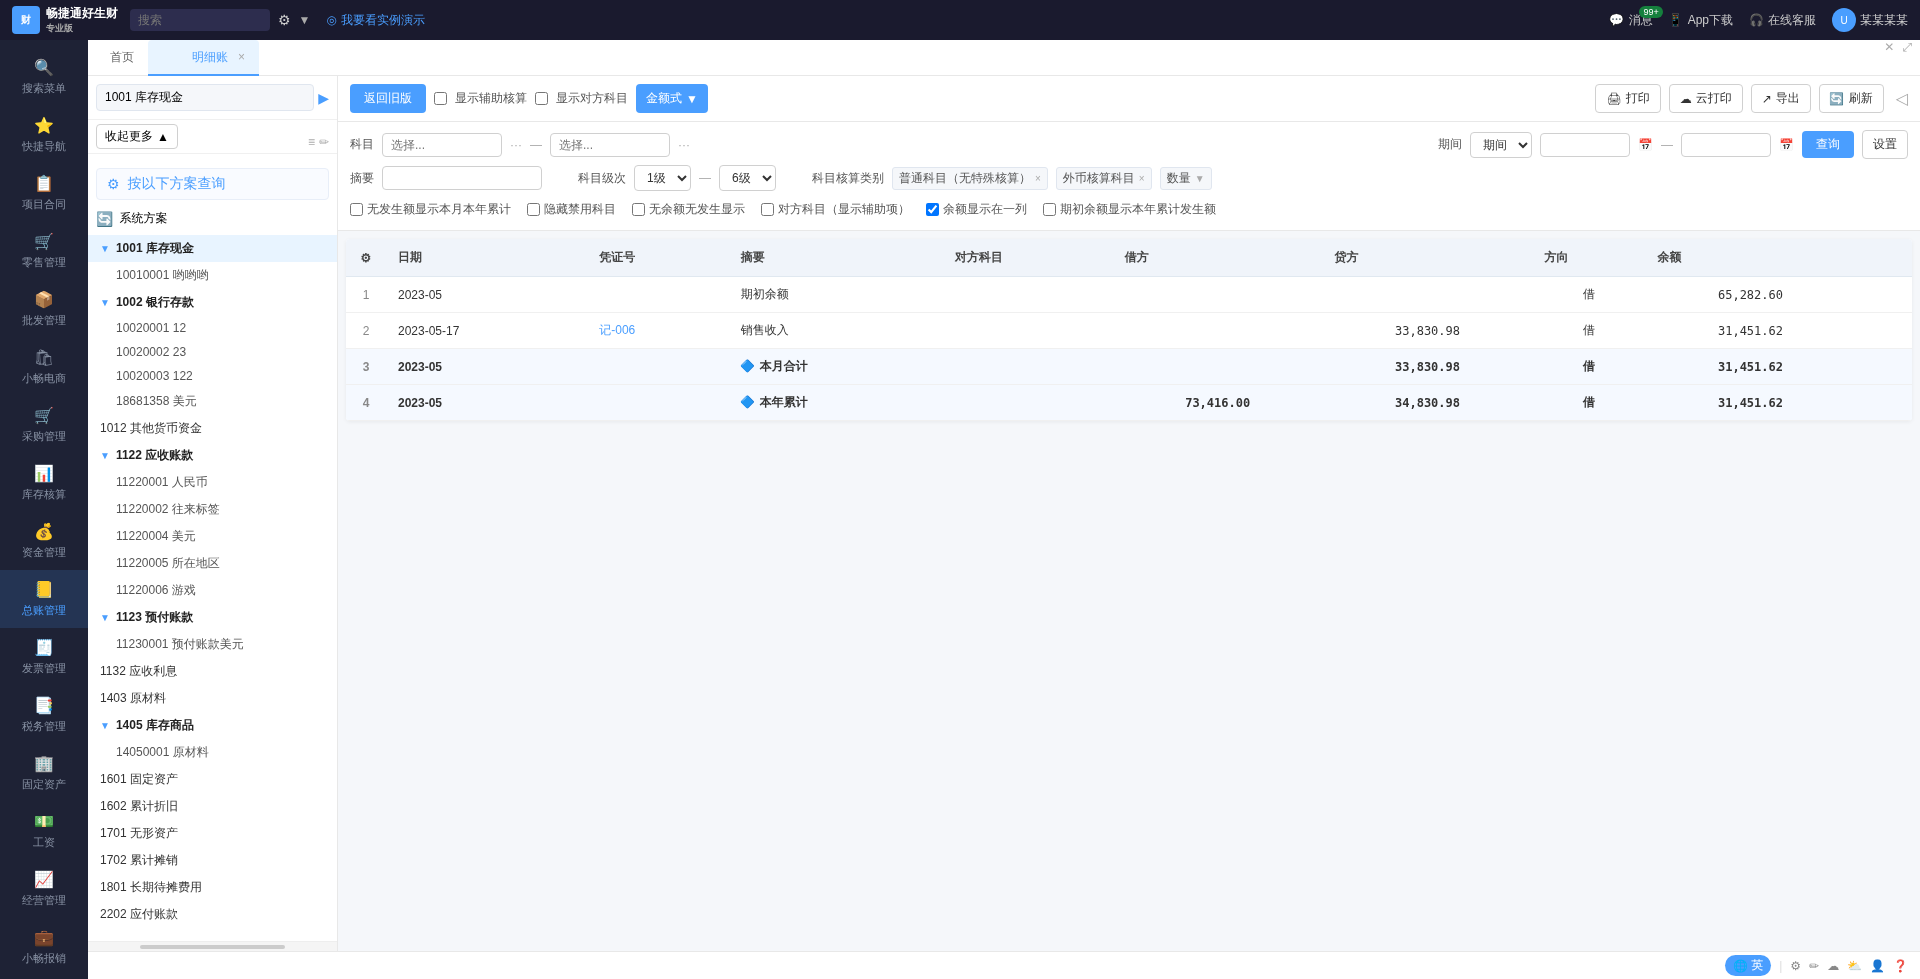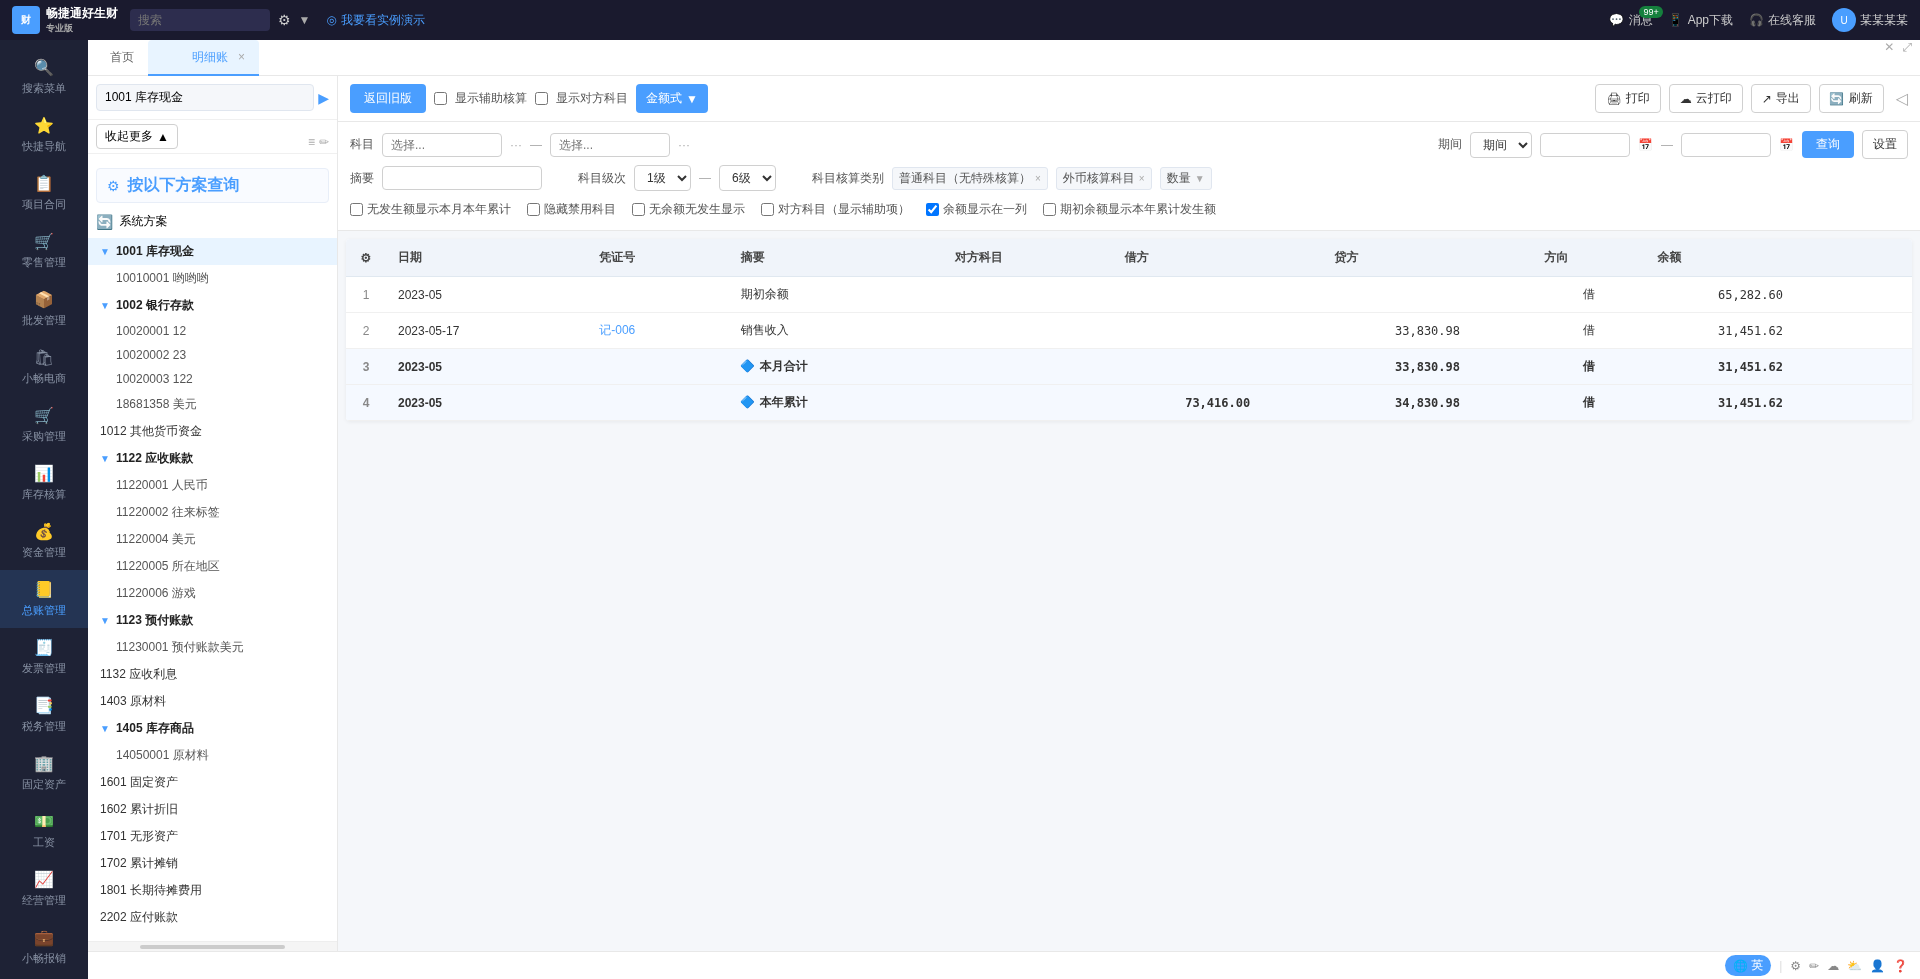--- a/index.html
+++ b/index.html
@@ -94,21 +94,21 @@
     .data-table td:first-child { text-align: center; color: #888; }
     .data-table tr.summary td { font-weight: bold; background: #f5f9ff; }
     .data-table tr.yearly td { font-weight: bold; background: #f5f9ff; }
     .td-right { text-align: center; font-family: monospace; }
     .td-center { text-align: center; }
     .voucher-link { color: #4a9eff; cursor: pointer; text-decoration: none; }
     .summary-icon { color: #4a9eff; margin-right: 4px; }
 
     
     .query-panel { background: #f9fbff; border: 1px solid #e8eef8; border-radius: 4px; padding: 6px 10px; margin: 6px 0; display: flex; align-items: center; gap: 8px; }
-    .query-panel .q-label { color: #4a9eff; font-size: 16px; cursor: pointer; font-weight: bold; }
+    .query-panel .q-label { color: #4a9eff; font-size: 14px; cursor: pointer; }
 
     
     .bottom-bar { height: 28px; background: #fff; border-top: 1px solid #e8e8e8; display: flex; align-items: center; padding: 0 12px; gap: 8px; color: #888; font-size: 11px; flex-shrink: 0; justify-content: flex-end; }
     .bottom-bar .lang-btn { display: flex; align-items: center; gap: 3px; cursor: pointer; background: #4a9eff; color: #fff; border-radius: 12px; padding: 2px 8px; font-size: 11px; }
 
     
     .account-tree::-webkit-scrollbar { width: 4px; }
     .account-tree::-webkit-scrollbar-thumb { background: #ccc; border-radius: 2px; }
     .table-area::-webkit-scrollbar { width: 4px; height: 4px; }
     .table-area::-webkit-scrollbar-thumb { background: #ccc; border-radius: 2px; }

